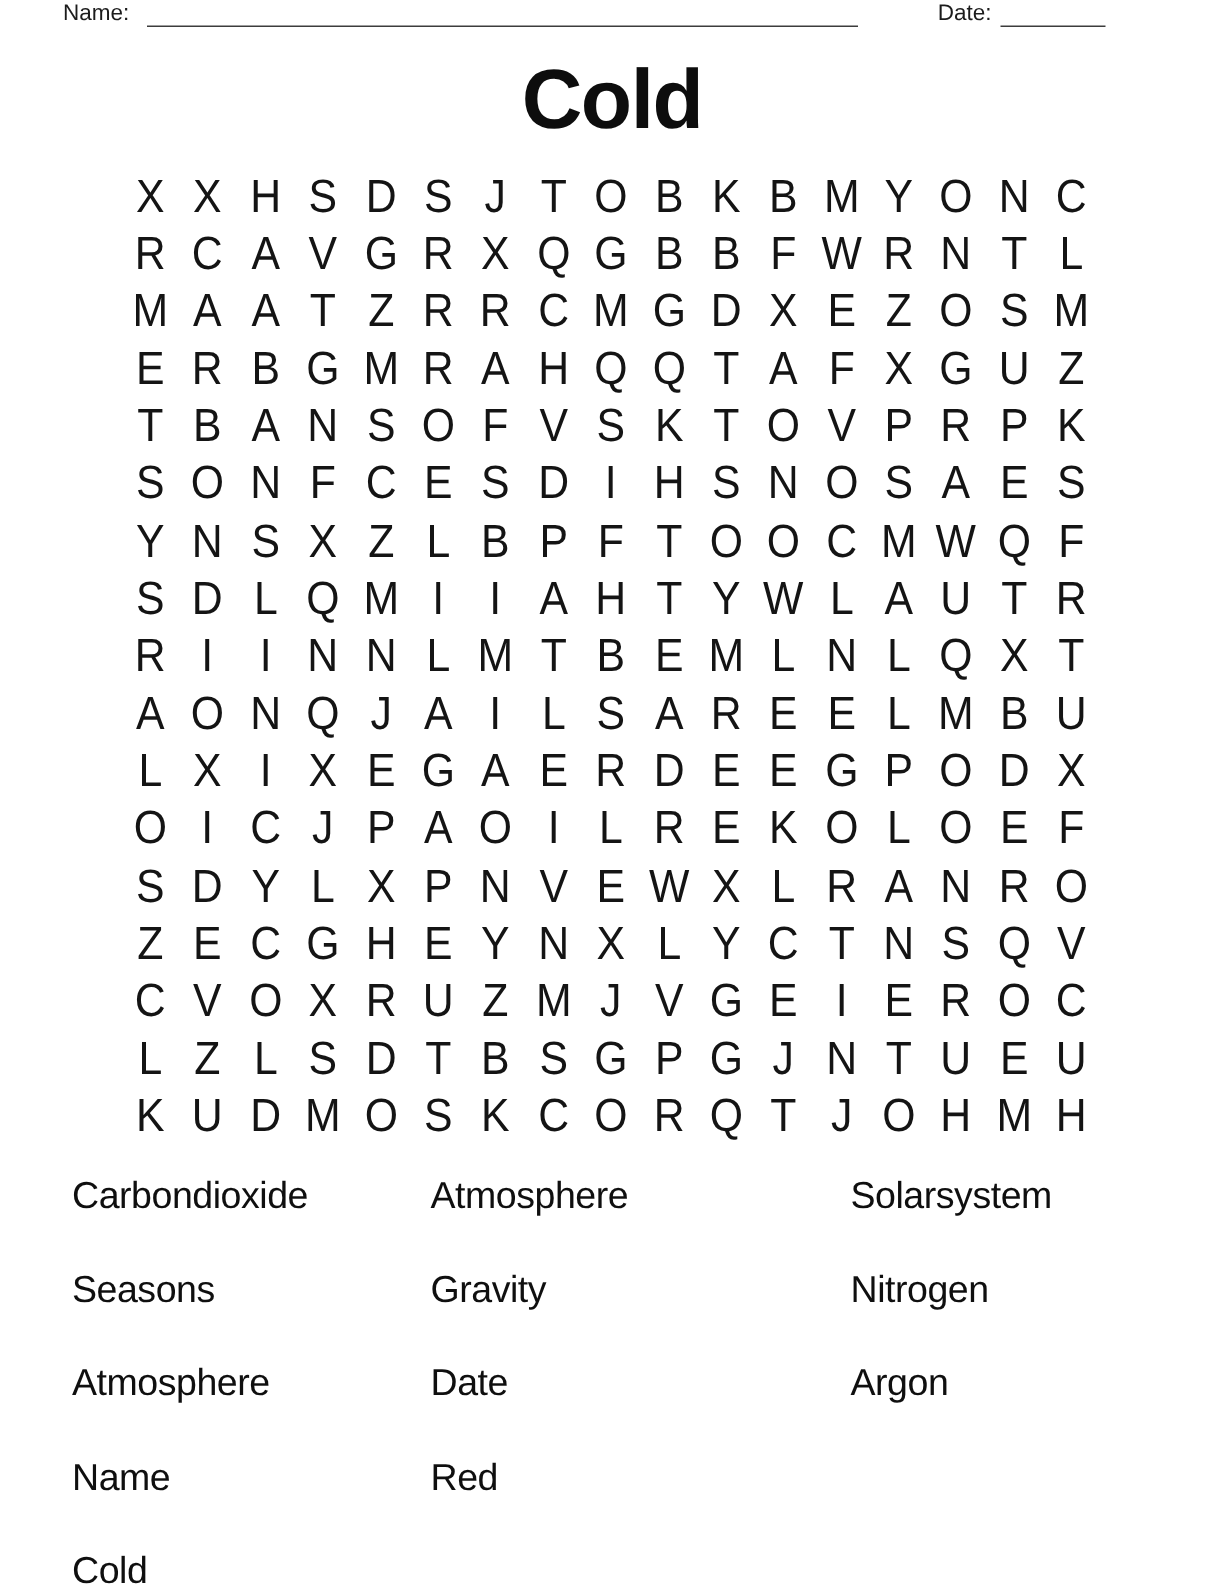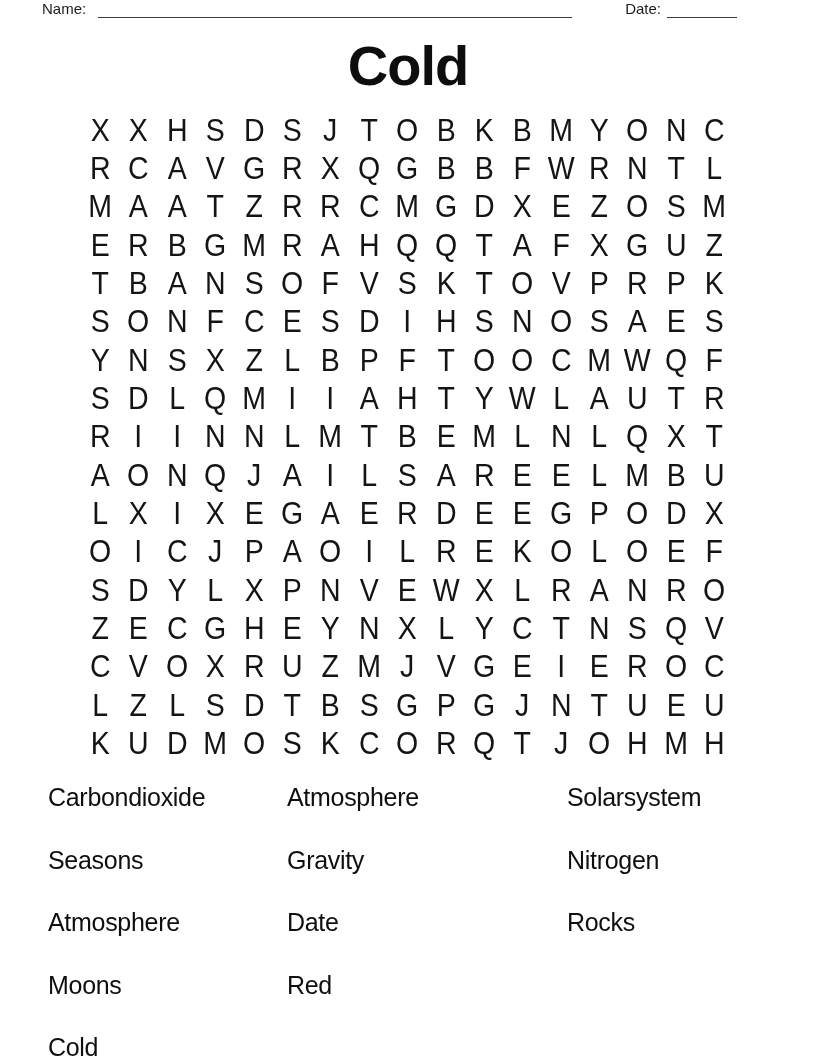--- a/index.html
+++ b/index.html
@@ -456,29 +456,29 @@
         <span class="grid-cell">M</span>
         <span class="grid-cell">H</span>
       </div>
     </div>
 
   <div class="word-bank">
       <div class="word-column word-column-1">
         <div class="word-item">Carbondioxide</div>
         <div class="word-item">Seasons</div>
         <div class="word-item">Atmosphere</div>
-        <div class="word-item">Moons</div>
+        <div class="word-item">Name</div>
         <div class="word-item">Cold</div>
       </div>
       <div class="word-column word-column-2">
         <div class="word-item">Atmosphere</div>
         <div class="word-item">Gravity</div>
         <div class="word-item">Date</div>
         <div class="word-item">Red</div>
       </div>
       <div class="word-column word-column-3">
         <div class="word-item">Solarsystem</div>
         <div class="word-item">Nitrogen</div>
-        <div class="word-item">Rocks</div>
+        <div class="word-item">Argon</div>
       </div>
     </div>
 
 </div>
 
 </body></html>

